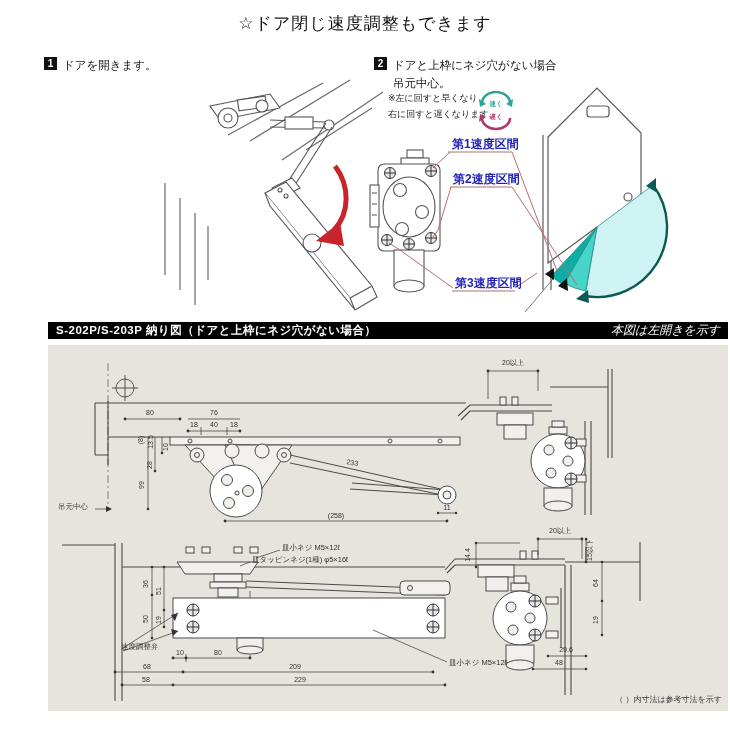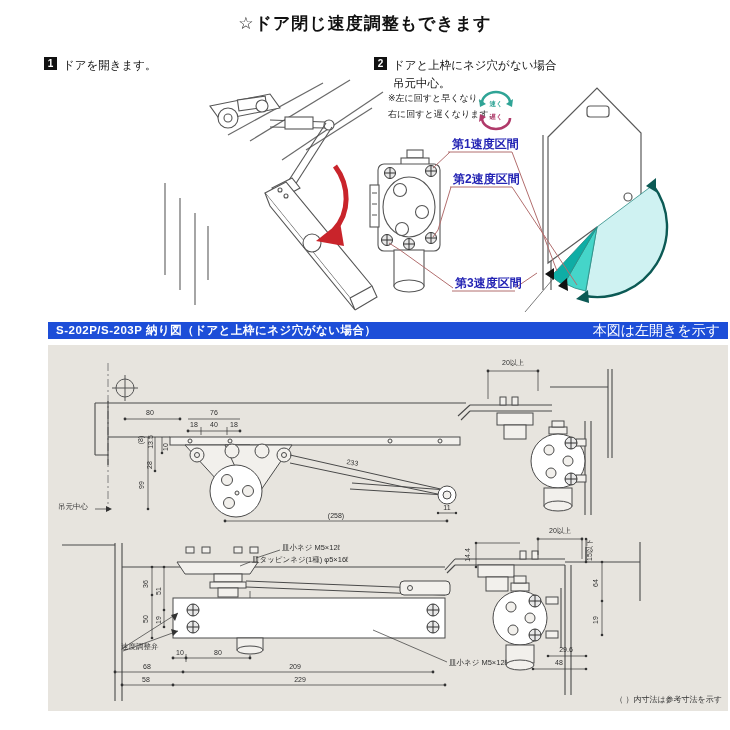--- a/index.html
+++ b/index.html
@@ -1,30 +1,30 @@
 <!DOCTYPE html>
 <html><head>
 <meta charset="utf-8">
 <style>
   html,body{margin:0;padding:0;background:#fff;}
   .page{position:relative;width:730px;height:730px;background:#fff;overflow:hidden;
         font-family:"Liberation Sans","DejaVu Sans",sans-serif;color:#111;}
   .title{position:absolute;left:0;right:0;top:12px;text-align:center;
-         font-size:17px;font-weight:bold;letter-spacing:1px;}
+         font-size:17px;font-weight:normal;letter-spacing:1px;}
   .step{position:absolute;display:flex;align-items:flex-start;}
   .badge{display:inline-block;width:13px;height:13px;background:#111;color:#fff;
          font-size:10px;font-weight:bold;text-align:center;line-height:13px;
          margin-right:6px;flex:0 0 auto;}
   .step-text{font-size:11.5px;font-weight:normal;line-height:1.55;}
   .note{position:absolute;font-size:9px;line-height:1.8;color:#222;}
   .section-bar{position:absolute;left:48px;top:322px;width:680px;height:17px;
-               background:#1d4ed8;display:flex;align-items:center;justify-content:space-between;
+               background:#000000;display:flex;align-items:center;justify-content:space-between;
                padding:0 8px;box-sizing:border-box;}
   .section-title{color:#fff;font-size:11.5px;font-weight:bold;letter-spacing:0.5px;}
-  .section-note{color:#fff;font-size:14px;}
+  .section-note{color:#fff;font-size:12px;font-style:italic;}
   svg{position:absolute;overflow:visible;}
   svg text{font-family:"Liberation Sans","DejaVu Sans",sans-serif;}
   .dim{font-size:7px;fill:#2f2f2f;}
   .lbl{font-size:7.5px;fill:#2f2f2f;}
   .zone{font-size:12px;font-weight:bold;fill:#2424b4;}
   .arc-lbl{font-size:6.5px;font-weight:bold;}
 </style>
 </head>
 <body>
 

